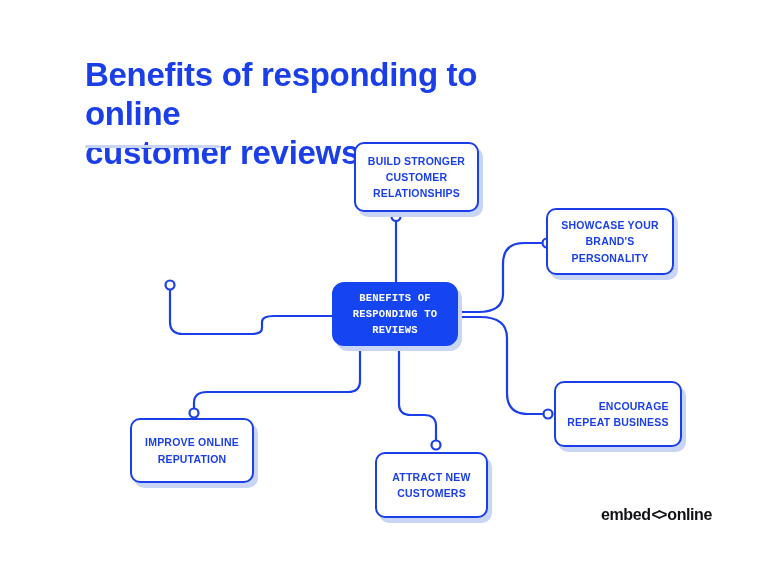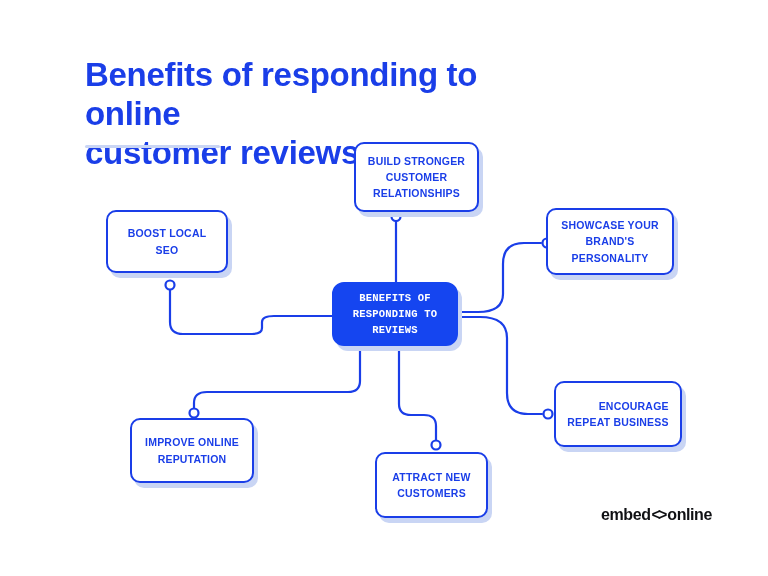--- a/index.html
+++ b/index.html
@@ -114,22 +114,20 @@
     <circle cx="170" cy="285" r="4.5"></circle>
     <circle cx="547" cy="243" r="4.5"></circle>
     <circle cx="194" cy="413" r="4.5"></circle>
     <circle cx="436" cy="445" r="4.5"></circle>
     <circle cx="548" cy="414" r="4.5"></circle>
   </svg>
 
   <div class="node node-build">BUILD STRONGER
 CUSTOMER
 RELATIONSHIPS</div>
-  <div class="node node-boost">BOOST LOCAL
-SEO</div>
   <div class="node node-showcase">SHOWCASE YOUR
 BRAND'S
 PERSONALITY</div>
   <div class="node center-node node-center">BENEFITS OF
 RESPONDING TO
 REVIEWS</div>
   <div class="node node-improve">IMPROVE ONLINE
 REPUTATION</div>
   <div class="node node-attract">ATTRACT NEW
 CUSTOMERS</div>

